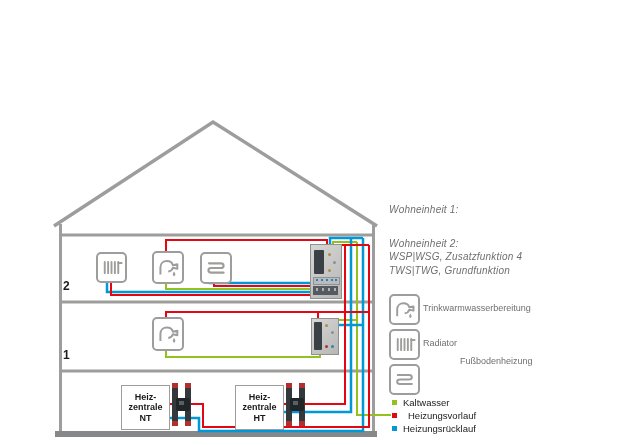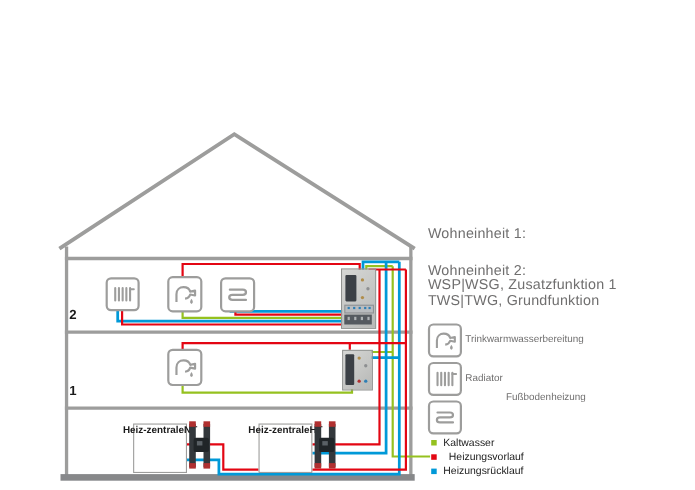--- a/index.html
+++ b/index.html
@@ -7,23 +7,23 @@
          font-family:"Liberation Sans", sans-serif;}
   svg{position:absolute;left:0;top:0;}
   
   .icon-box{position:absolute;background:#fff;border:2px solid var(--wall);border-radius:5px;}
   .icon-box svg{position:absolute;left:0;top:0;}
   
   .floor-num{position:absolute;font-size:12px;font-weight:bold;color:#1a1a1a;}
   
   .hz-box{position:absolute;width:47px;height:43px;background:#fff;border:1.5px solid var(--wall);
           text-align:center;font-size:9px;line-height:10.5px;font-weight:bold;color:#1a1a1a;
-          display:flex;justify-content:center;}
-  
-  .side-txt{position:absolute;font-size:13px;color:#706f6f;letter-spacing:.2px;white-space:nowrap;}
+          display:flex;flex-direction:column;justify-content:center;}
+  
+  .side-txt{position:absolute;font-size:10px;color:#706f6f;letter-spacing:.2px;white-space:nowrap;font-style:italic;}
   .legend-label{position:absolute;font-size:9px;color:#706f6f;white-space:nowrap;}
   .line-legend-label{position:absolute;font-size:9.5px;font-weight:normal;color:#1a1a1a;white-space:nowrap;}
   .bullet{position:absolute;width:5px;height:5px;}
   
   .station{position:absolute;background:linear-gradient(135deg,#d6d7d5,#b7b8b6);border:1px solid #909290;}
   .station .hx{position:absolute;background:#3b4046;border-radius:1px;}
   .station .manifold{position:absolute;background:#b9bcbf;border:1px solid #8f9294;}
   .station .manifold i{position:absolute;top:1px;width:2px;height:2px;background:#2f7fb5;display:block;}
   .station .dark-strip{position:absolute;background:#555a60;}
   .station .dark-strip i{position:absolute;top:2px;width:2px;height:3px;background:#aeb2b5;display:block;}
@@ -172,21 +172,21 @@
     <div class="cap" style="left:3px;top:38px;"></div>
       <div class="cap" style="left:16px;top:38px;"></div>
     <div class="blob">
         <i></i>
       </div>
   </div>
 
   <div class="side-txt" style="left:389px;top:204px;">Wohneinheit 1:</div>
   <div class="side-txt" style="left:389px;top:217px;margin-top:48px;">TWS|TWG, Grundfunktion</div>
   <div class="side-txt" style="left:389px;top:238px;">Wohneinheit 2:</div>
-  <div class="side-txt" style="left:389px;top:251px;">WSP|WSG, Zusatzfunktion 1</div>
+  <div class="side-txt" style="left:389px;top:251px;">WSP|WSG, Zusatzfunktion 4</div>
 
   <div class="icon-box" style="left:389px;top:294px;width:27px;height:27px;">
     <svg width="27" height="27" viewBox="0 0 24 24">
       <path d="M5.5 18 V12 C5.5 8.5 8 6.5 11 6.5 C13.8 6.5 15.6 7.8 16.2 10 L20 9.2 L20 13 L16.2 12.2 C15.6 14.2 14 15.2 12.2 15.4" fill="none" stroke="#9d9d9c" stroke-width="1.7" stroke-linejoin="round"></path>
       <path d="M17.2 15.5 q2.2 3 0 4 q-2.2 -1 0 -4" fill="#9d9d9c" stroke="none"></path>
     </svg>
   </div>
   <div class="legend-label" style="left:423px;top:303px;">Trinkwarmwasserbereitung</div>
 
   <div class="icon-box" style="left:389px;top:329px;width:27px;height:27px;">

